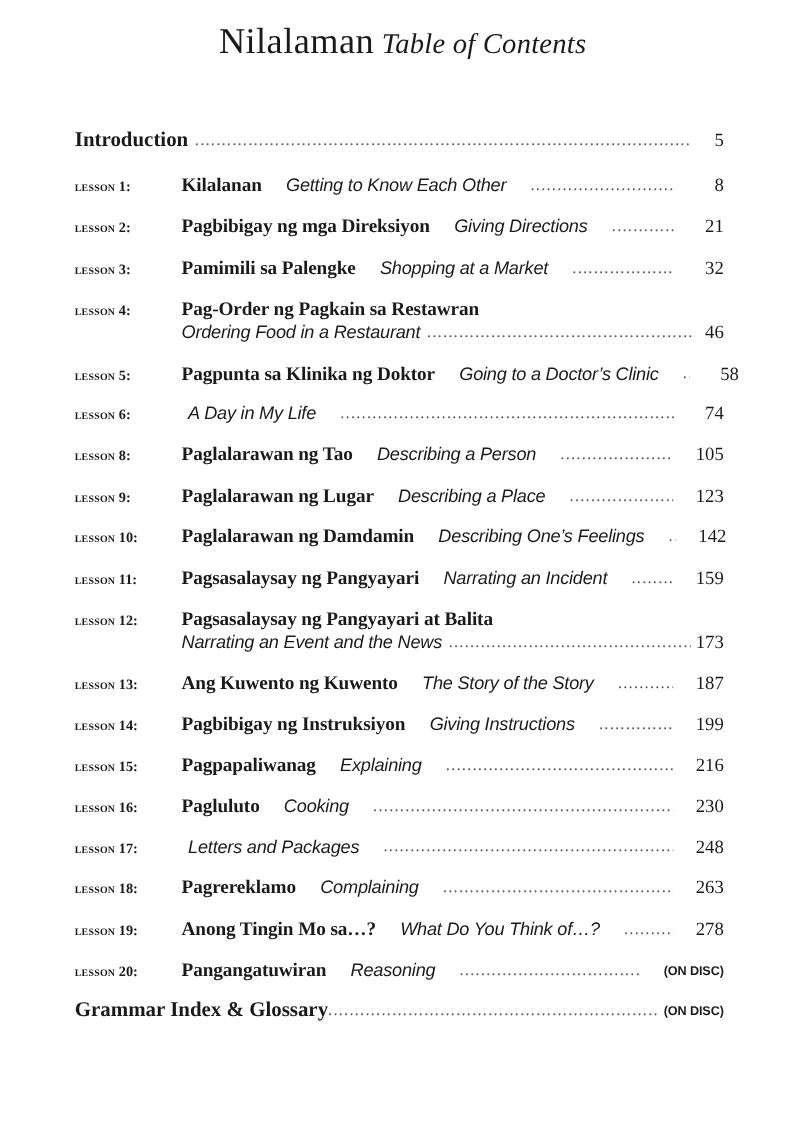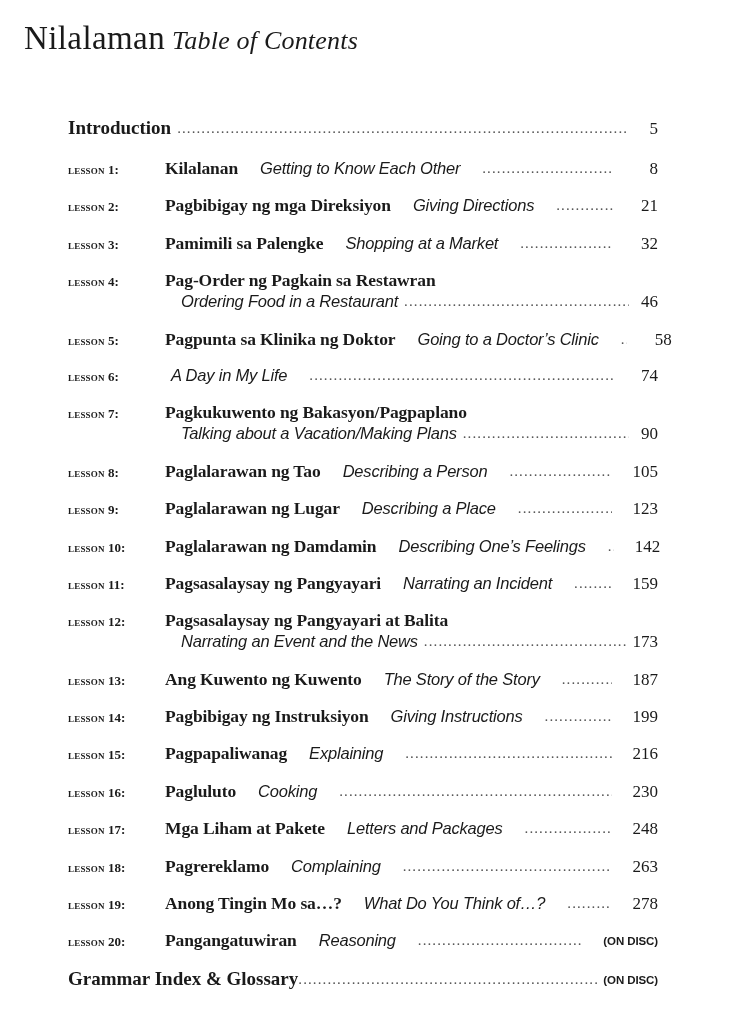--- a/index.html
+++ b/index.html
@@ -12,24 +12,23 @@
     height: 1030px;
     position: relative;
     overflow: hidden;
     font-family: "Liberation Serif", "DejaVu Serif", serif;
     color: #1a1a1a;
     -webkit-font-smoothing: antialiased;
   }
 
   
   .page-header {
-    text-align: left;
+    text-align: center;
     padding-top: 20px;
     white-space: nowrap;
-    padding-left: 24px;
   }
   .title-native {
     font-family: "Liberation Serif", "DejaVu Serif", serif;
     font-size: 33px;
     font-weight: 400;
     letter-spacing: 0.4px;
   }
   .title-english {
     font-family: "Liberation Serif", "DejaVu Serif", serif;
     font-size: 26px;
@@ -148,21 +147,21 @@
   .wrapped-head {
     display: flex;
     align-items: baseline;
   }
   .wrapped-second {
     display: flex;
     align-items: baseline;
     padding-left: 97px;
     margin-top: 1px;
   }
-  .wrapped-second .title-trans-row { margin-left: 16px; }
+  .wrapped-second .title-trans-row { margin-left: 0; }
 </style>
 </head>
 <body>
 
 <header class="page-header">
   <span class="title-native">Nilalaman</span><span class="title-english">Table of Contents</span>
 </header>
 
 <main class="toc" id="toc-list">
     <div class="toc-entry entry-plain entry-intro">
@@ -218,31 +217,20 @@
       </div>
     </div>
     <div class="toc-entry">
       <div class="entry-label"><span class="lesson-word">Lesson</span> <span class="lesson-num">6</span>:</div>
       <div class="entry-body">
         <span class="title-trans-row">A Day in My Life</span>
         <span class="leader"></span>
         <span class="page-num">74</span>
       </div>
     </div>
-    <div class="toc-entry entry-wrapped">
-      <div class="wrapped-head">
-        <div class="entry-label"><span class="lesson-word">Lesson</span> <span class="lesson-num">7</span>:</div>
-        <span class="title-native-row">Pagkukuwento ng Bakasyon/Pagpaplano</span>
-      </div>
-      <div class="wrapped-second">
-        <span class="title-trans-row">Talking about a Vacation/Making Plans</span>
-        <span class="leader"></span>
-        <span class="page-num">90</span>
-      </div>
-    </div>
     <div class="toc-entry">
       <div class="entry-label"><span class="lesson-word">Lesson</span> <span class="lesson-num">8</span>:</div>
       <div class="entry-body">
         <span class="title-native-row">Paglalarawan ng Tao</span>
         <span class="title-trans-row">Describing a Person</span>
         <span class="leader"></span>
         <span class="page-num">105</span>
       </div>
     </div>
     <div class="toc-entry">
@@ -315,21 +303,20 @@
       <div class="entry-body">
         <span class="title-native-row">Pagluluto</span>
         <span class="title-trans-row">Cooking</span>
         <span class="leader"></span>
         <span class="page-num">230</span>
       </div>
     </div>
     <div class="toc-entry">
       <div class="entry-label"><span class="lesson-word">Lesson</span> <span class="lesson-num">17</span>:</div>
       <div class="entry-body">
-        <span class="title-native-row">Mga Liham at Pakete</span>
         <span class="title-trans-row">Letters and Packages</span>
         <span class="leader"></span>
         <span class="page-num">248</span>
       </div>
     </div>
     <div class="toc-entry">
       <div class="entry-label"><span class="lesson-word">Lesson</span> <span class="lesson-num">18</span>:</div>
       <div class="entry-body">
         <span class="title-native-row">Pagrereklamo</span>
         <span class="title-trans-row">Complaining</span>

